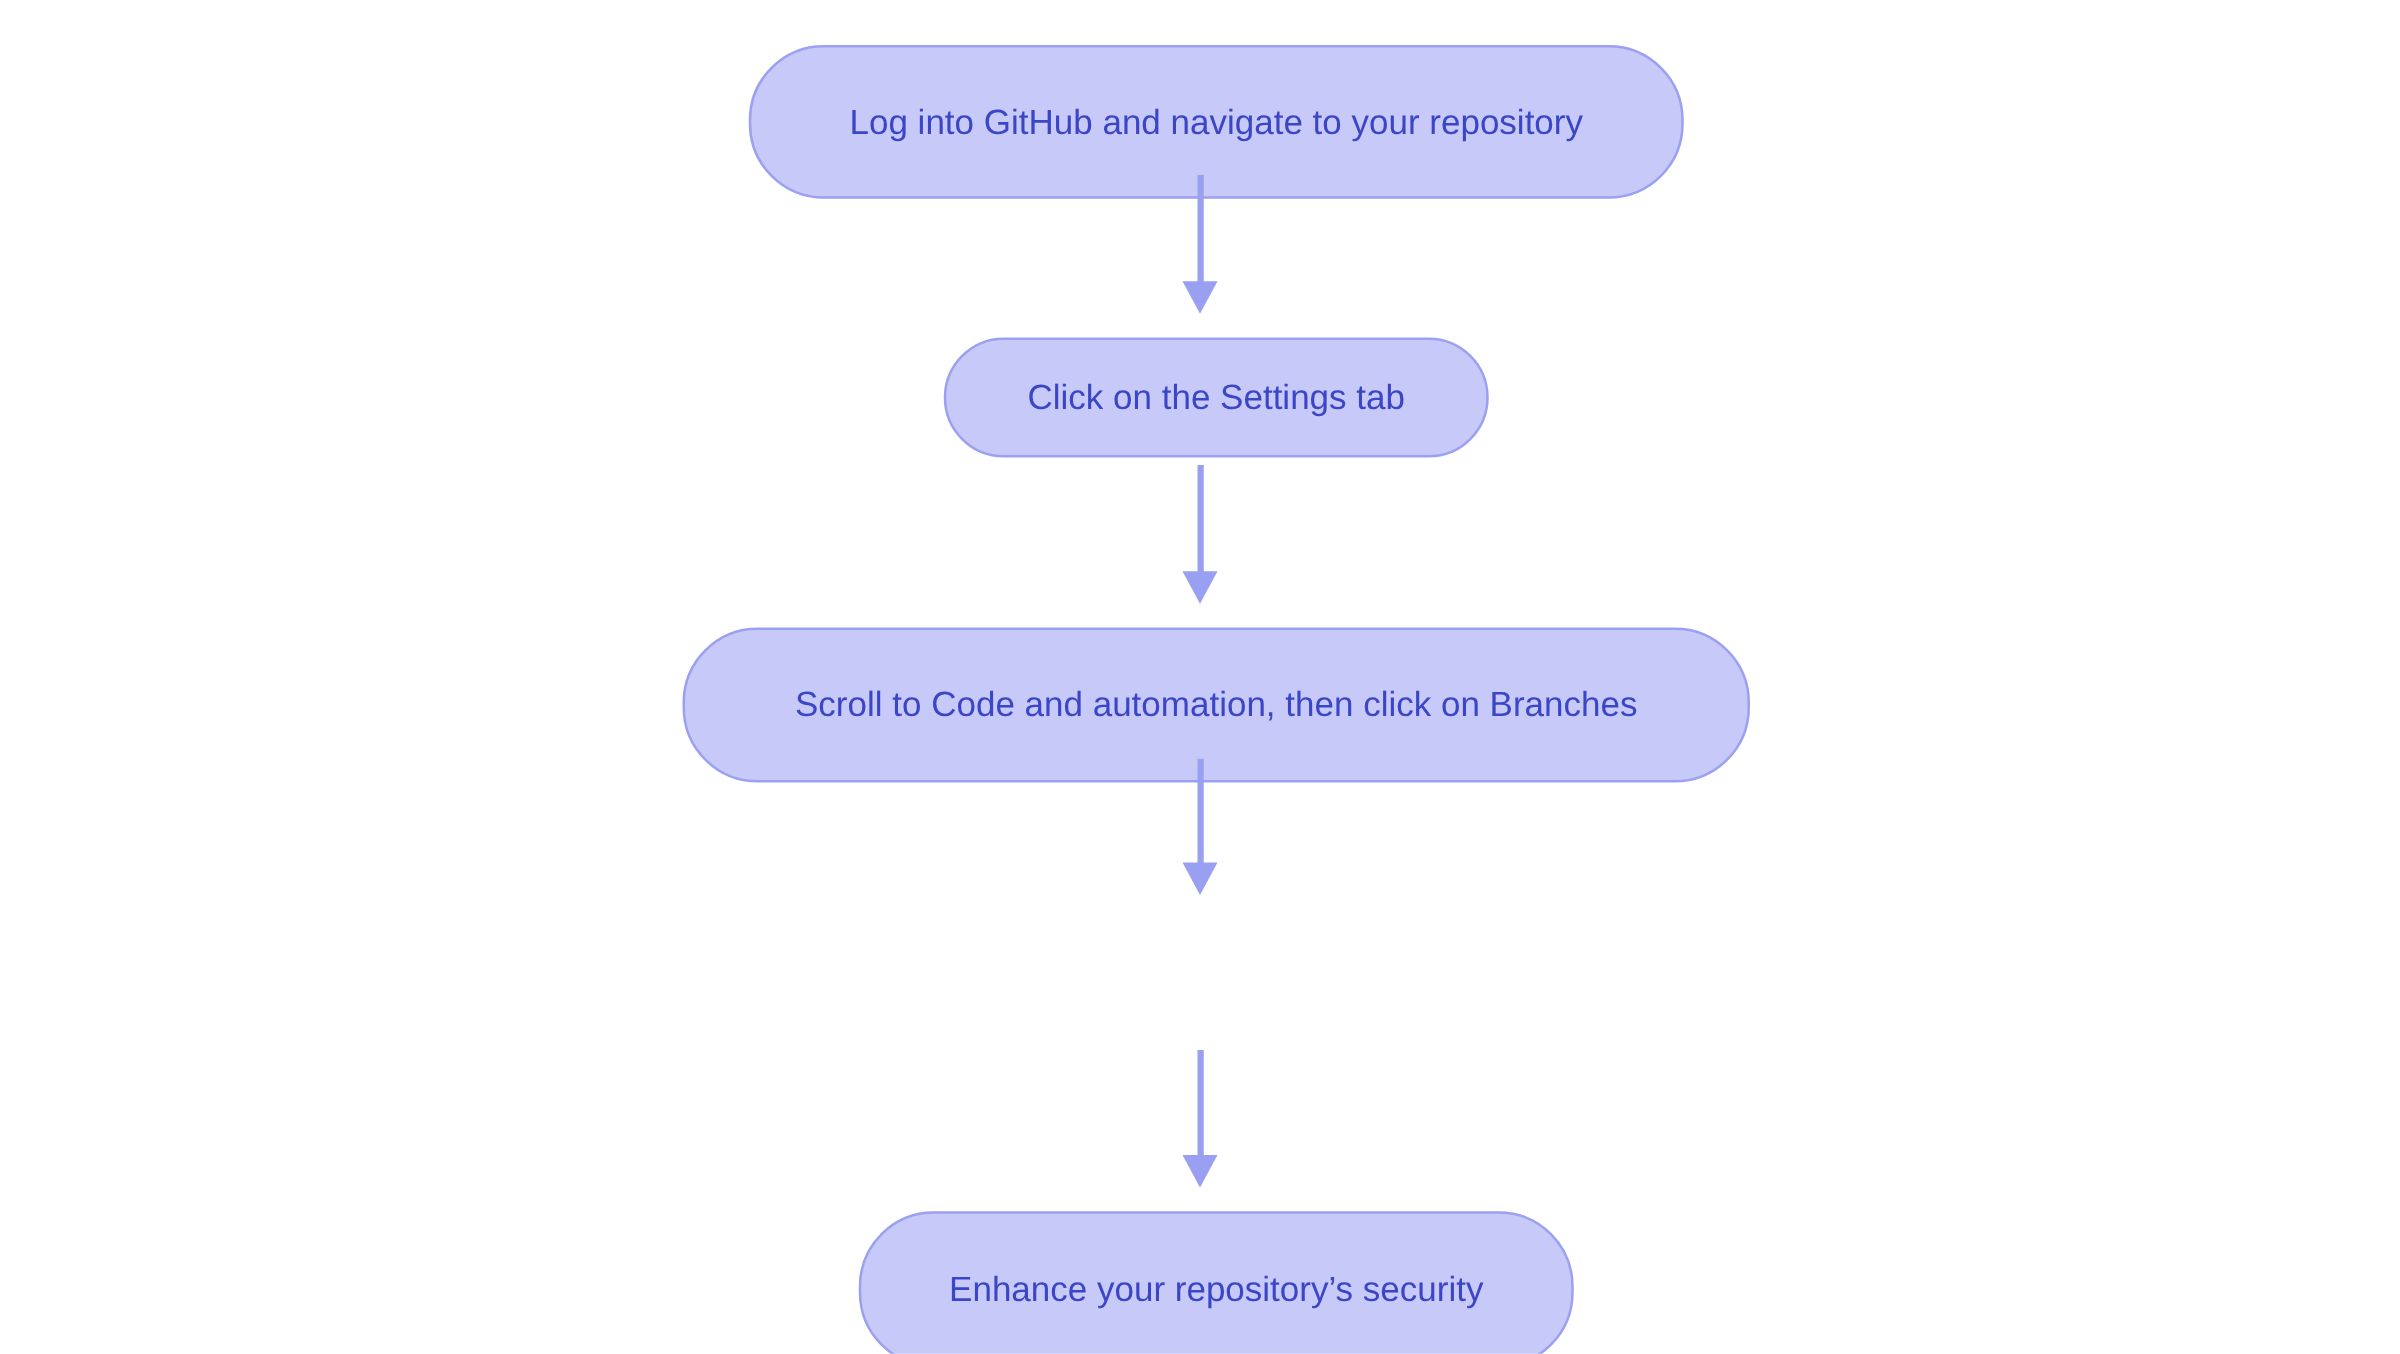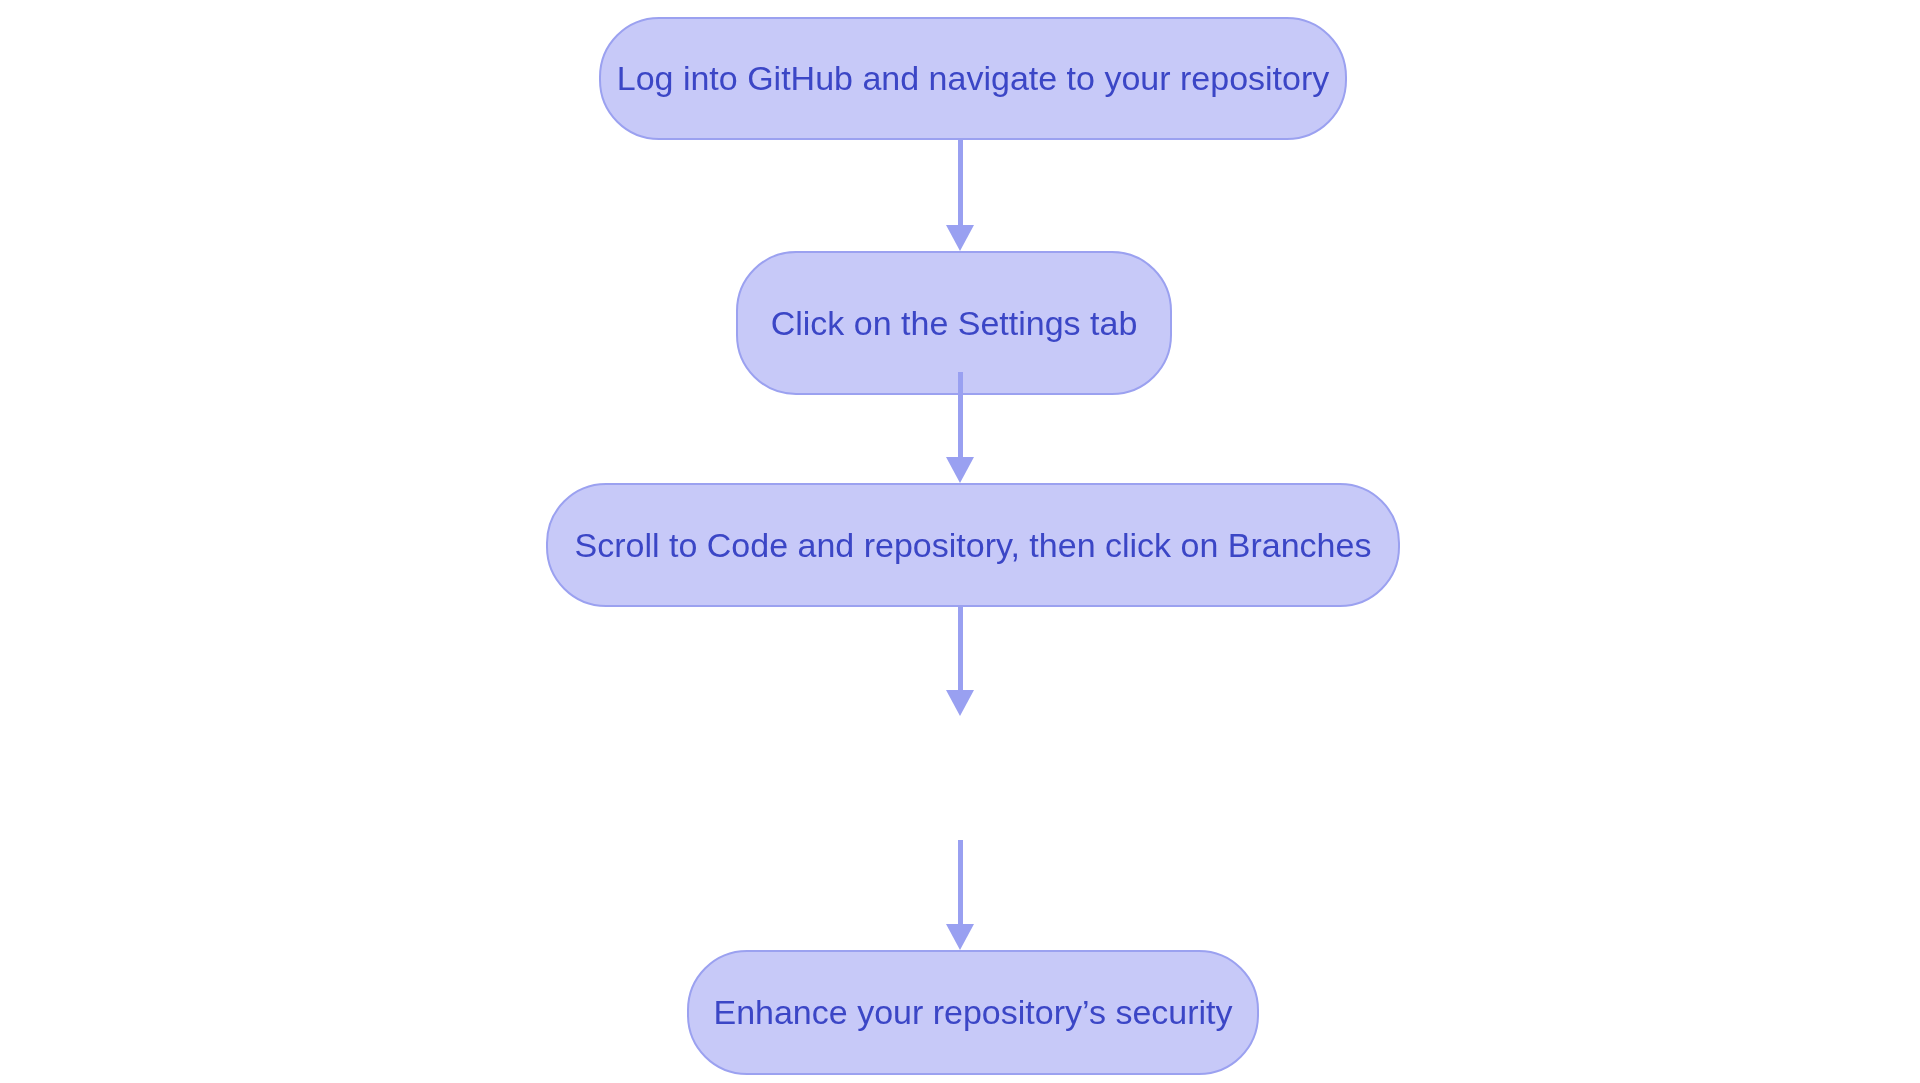--- a/index.html
+++ b/index.html
@@ -24,27 +24,28 @@
   .node {
     position: absolute;
     background: var(--node-fill);
     border: 2px solid var(--node-border);
     border-radius: 60px;
     display: flex;
     align-items: center;
     justify-content: center;
     text-align: center;
     color: var(--node-text);
-    font-size: 34px;
+    font-size: 28px;
     line-height: 1.2;
     padding: 0 30px;
     white-space: nowrap;
+    margin-top: 19px;
   }
   .node-1 { left: 599px; top: 17px;  width: 748px; height: 123px; }
-  .node-2 { left: 736px; top: 251px; width: 436px; height: 144px; }
+  .node-2 { left: 755px; top: 251px; width: 436px; height: 96px; }
   .node-3 { left: 546px; top: 483px; width: 854px; height: 124px; }
   .node-4 { left: 520px; top: 716px; width: 906px; height: 124px; }
   .node-5 { left: 687px; top: 950px; width: 572px; height: 125px; }
 
   .arrow {
     position: absolute;
     left: 946px;
     width: 28px;
   }
   .arrow-1 { top: 140px; height: 111px; }
@@ -83,21 +84,21 @@
   <div class="node node-2">
     <span>Click on the Settings tab</span>
   </div>
 
   <div class="arrow arrow-2">
     <div class="arrow-line"></div>
     <div class="arrow-head"></div>
   </div>
 
   <div class="node node-3">
-    <span>Scroll to Code and repository, then click on Branches</span>
+    <span>Scroll to Code and automation, then click on Branches</span>
   </div>
 
   <div class="arrow arrow-3">
     <div class="arrow-line"></div>
     <div class="arrow-head"></div>
   </div>
 
 
   <div class="arrow arrow-4">
     <div class="arrow-line"></div>

